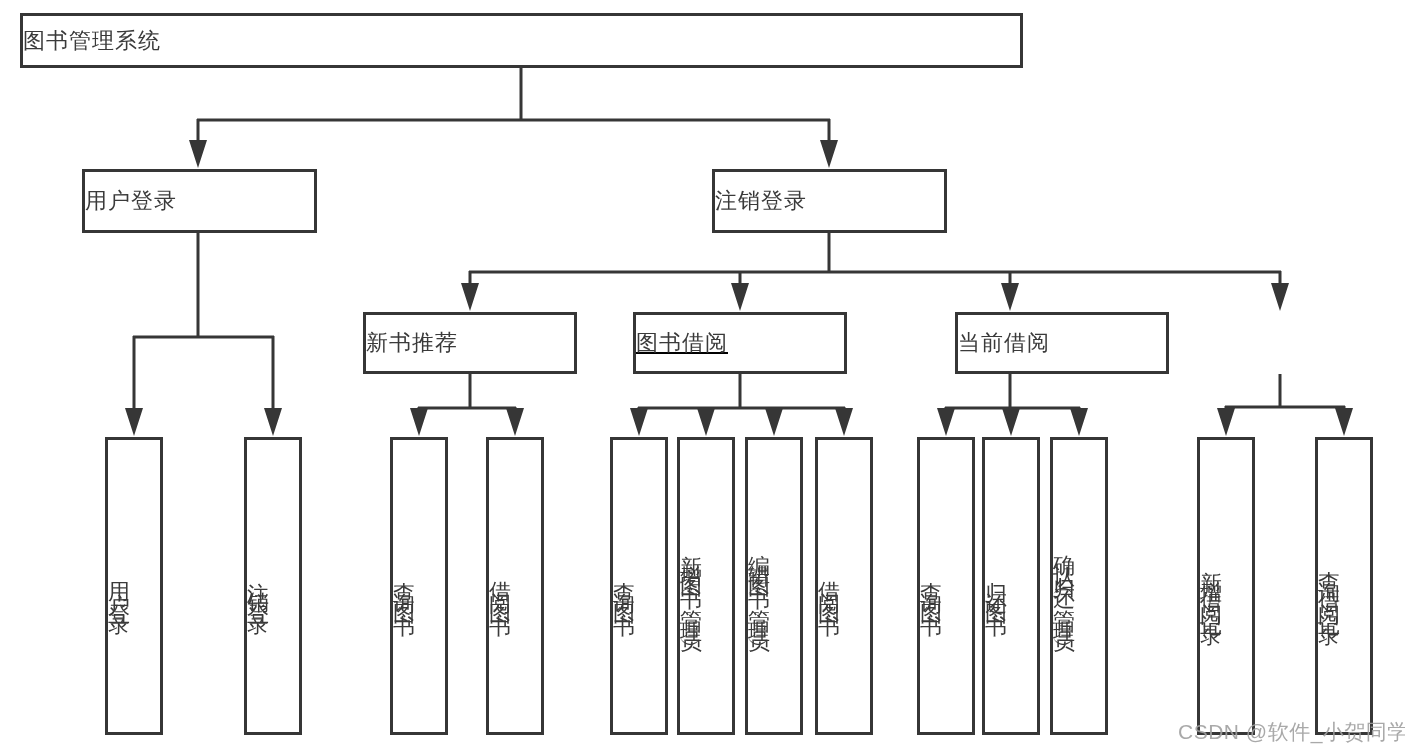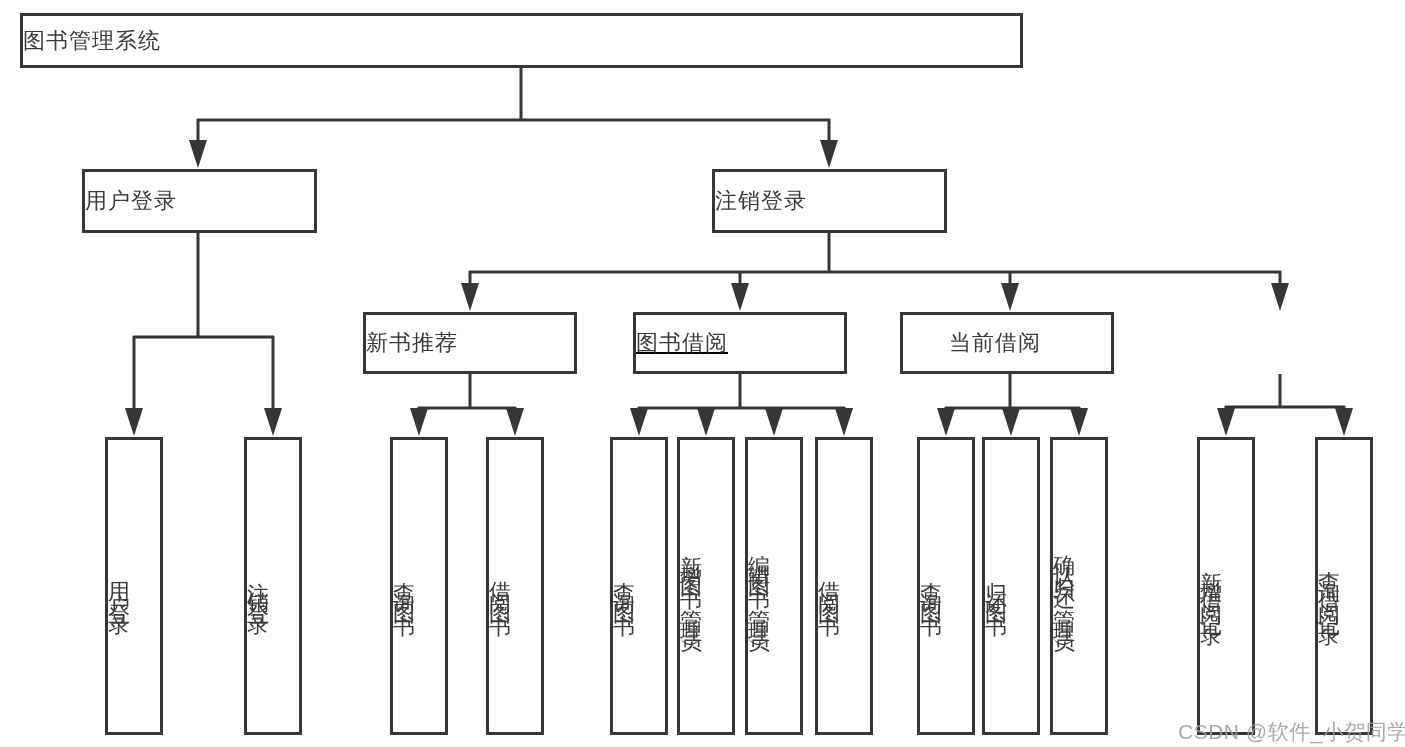--- a/index.html
+++ b/index.html
@@ -50,21 +50,21 @@
     line-height: 1;
     letter-spacing: 0.5em;
     white-space: nowrap;
   }
   .root-box   { left: 20px;  top: 13px;  width: 1003px; height: 55px; }
   .l2-a       { left: 82px;  top: 169px; width: 235px;  height: 64px; }
   .l2-b       { left: 712px; top: 169px; width: 235px;  height: 64px; }
   .l3         { top: 312px;  width: 214px; height: 62px; }
   .l3-a { left: 363px; }
   .l3-b { left: 633px; text-decoration: underline; }
-  .l3-c { left: 900px; padding-left: 46px; }
+  .l3-c { left: 955px; }
   .l3-d { left: 1173px; }
   .leaf-0  { left: 105px; }
   .leaf-1  { left: 244px; }
   .leaf-2  { left: 390px; }
   .leaf-3  { left: 486px; }
   .leaf-4  { left: 610px; }
   .leaf-5  { left: 677px; }
   .leaf-6  { left: 745px; }
   .leaf-7  { left: 815px; }
   .leaf-8  { left: 917px; }

